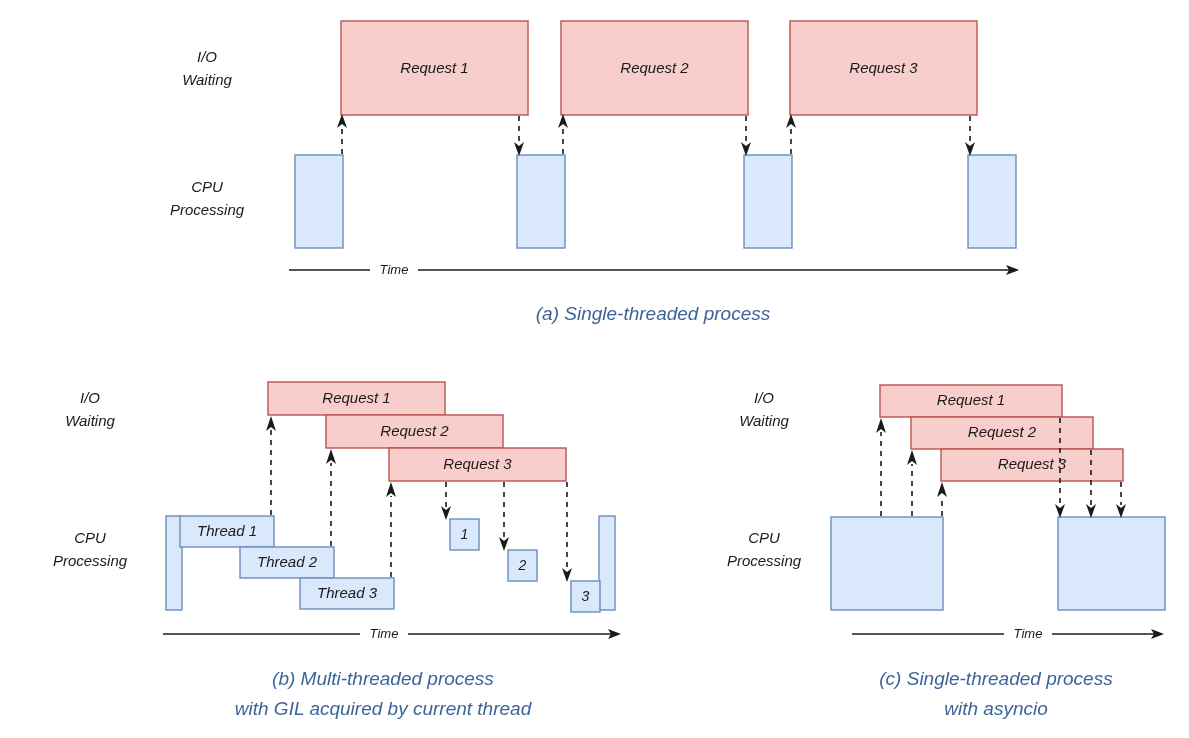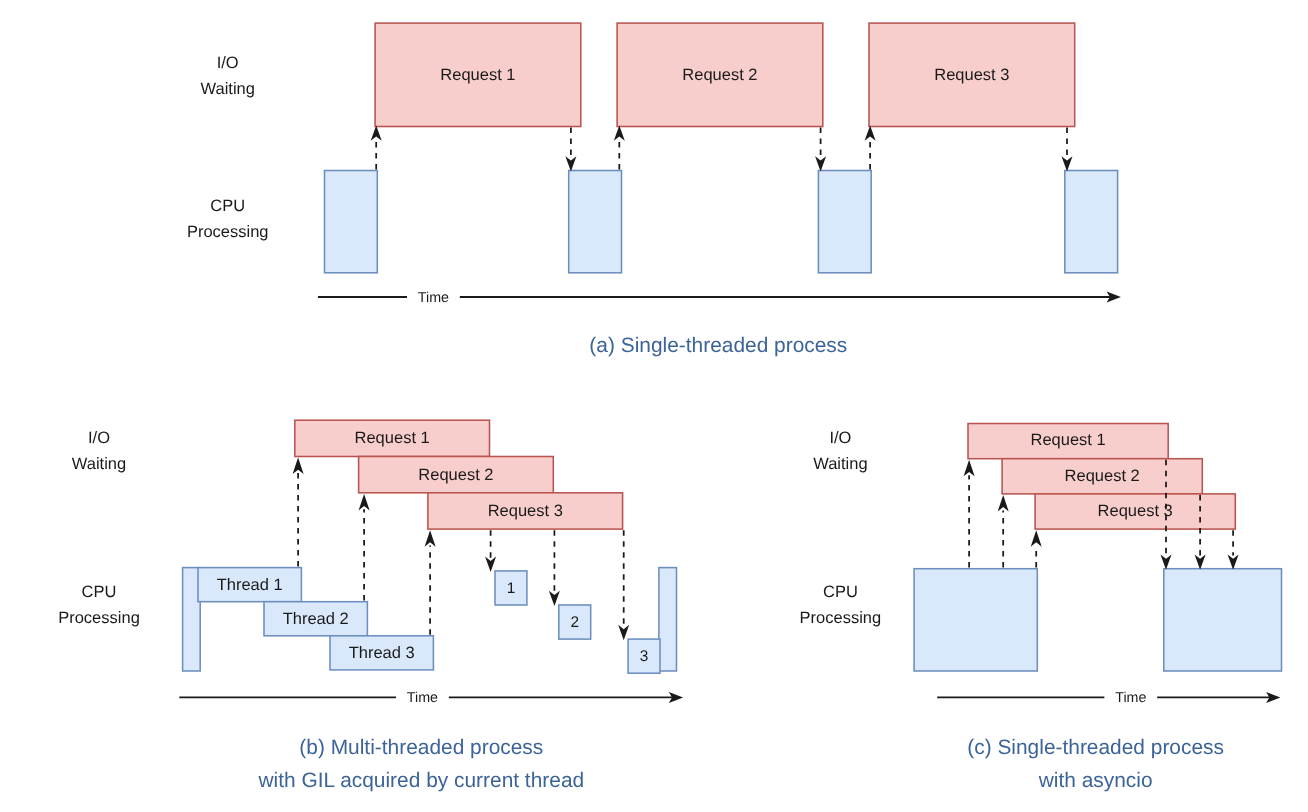--- a/index.html
+++ b/index.html
@@ -10,20 +10,21 @@
   body {
     width: 1189px;
     height: 738px;
     font-family: "Liberation Sans", sans-serif;
     overflow: hidden;
   }
   #stage {
     position: relative;
     width: 1101px;
     height: 738px;
+    font-style: italic;
   }
   svg {
     display: block;
   }
   .box-text {
     font-family: "Liberation Sans", sans-serif;
     font-size: 15px;
     fill: #1a1a1a;
     text-anchor: middle;
     dominant-baseline: middle;

